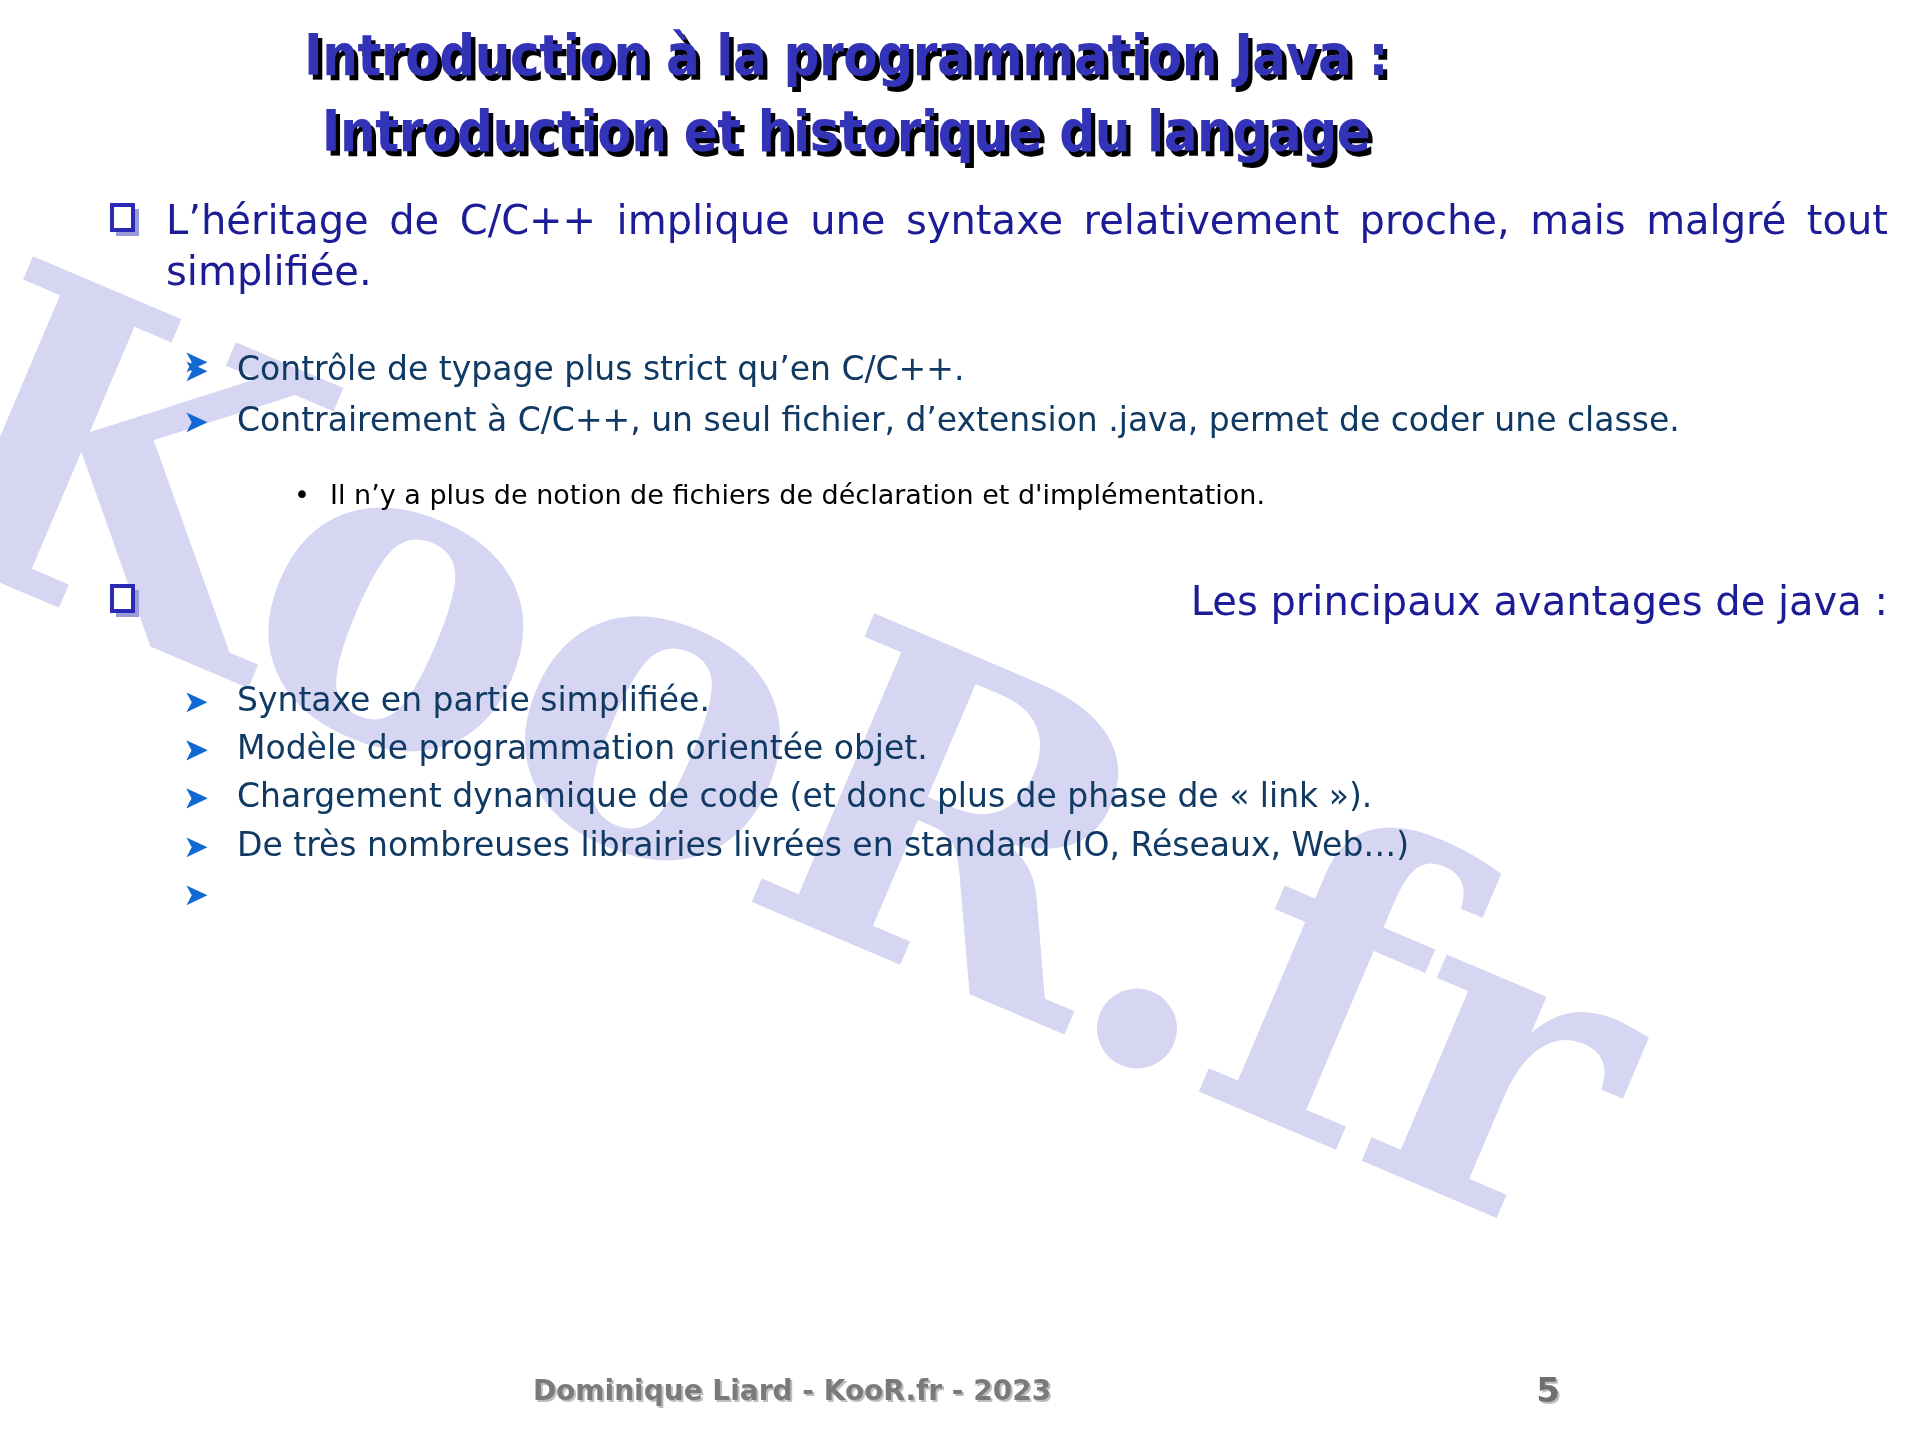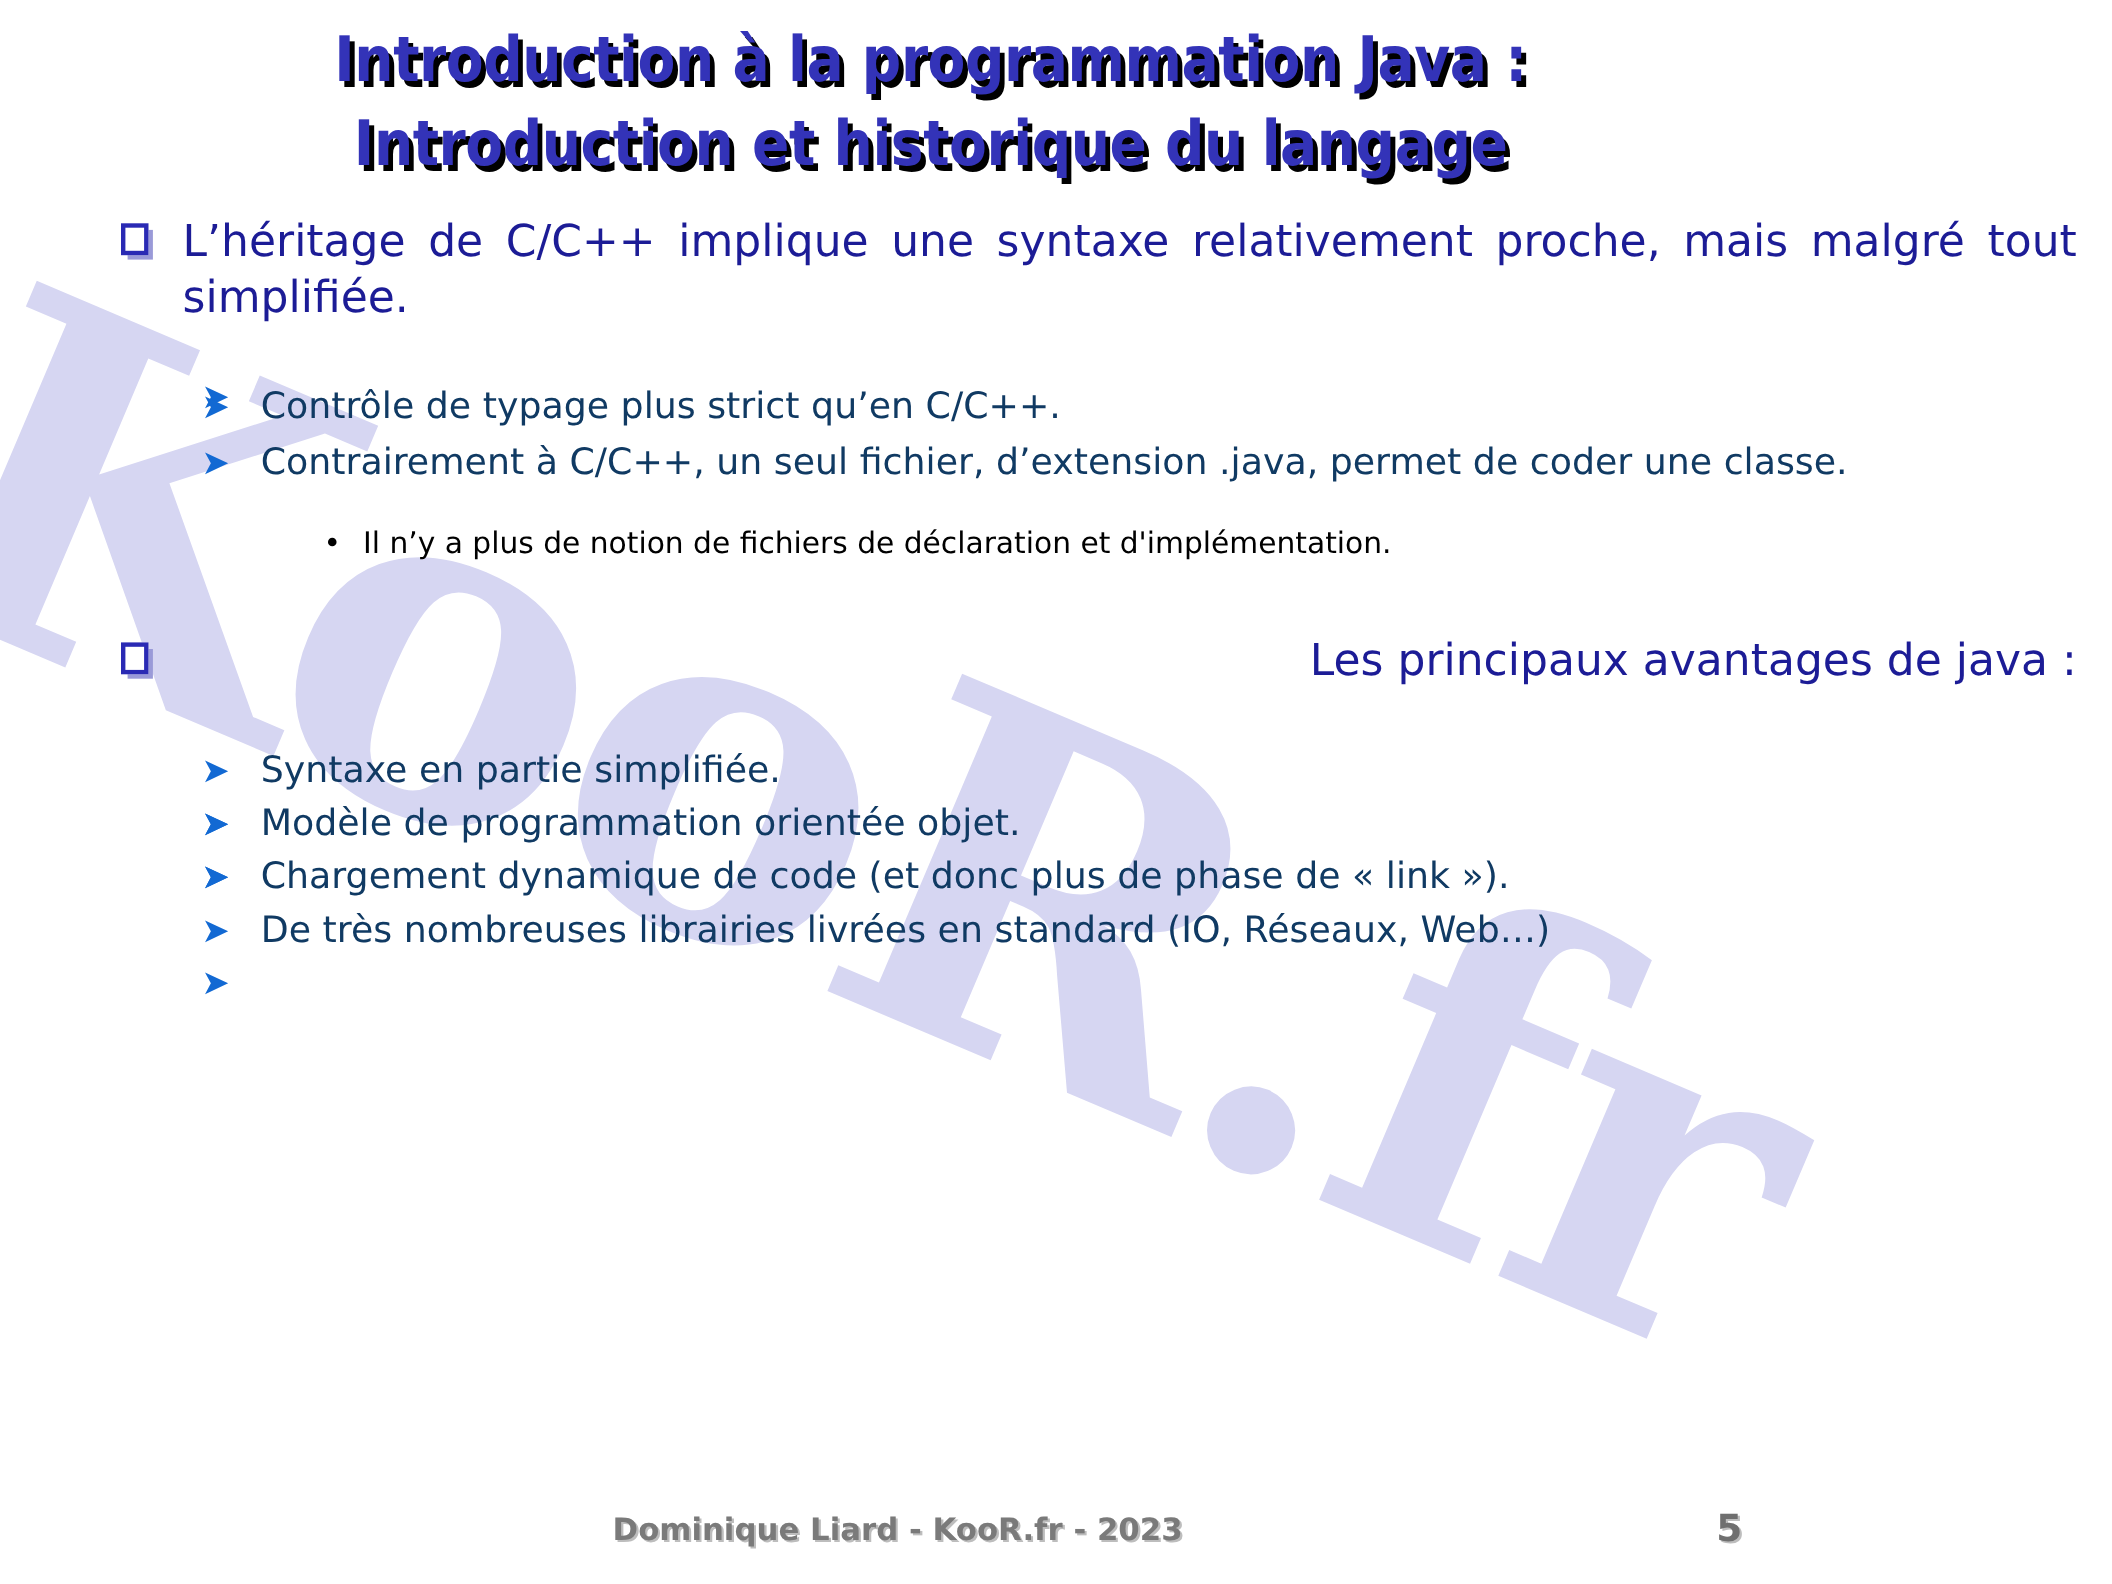--- a/index.html
+++ b/index.html
@@ -146,21 +146,20 @@
   .l2row-tight { margin-top: 6px; }
 
   
   #footer {
     position: absolute;
     left: 0;
     bottom: 12px;
     width: 1584px;
     height: 60px;
     z-index: 3;
-    margin-left: 24px;
   }
   #footer .credit {
     position: absolute;
     left: 0;
     right: 0;
     top: 6px;
     text-align: center;
     font-size: 28px;
     font-weight: 700;
     color: #7a7a7a;

